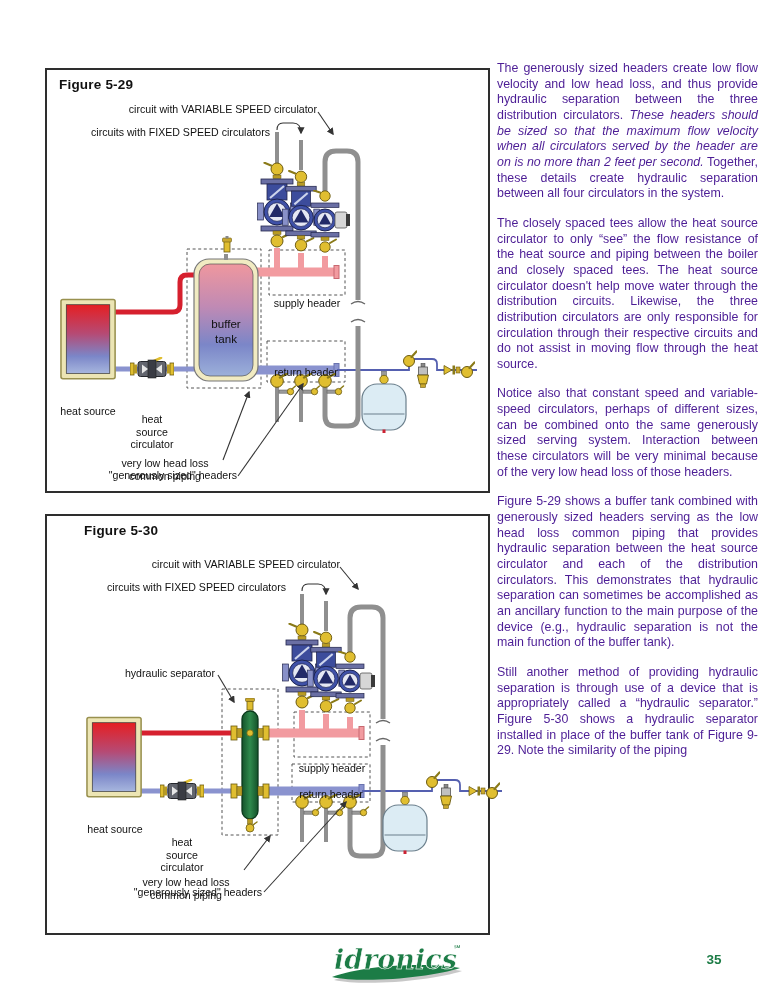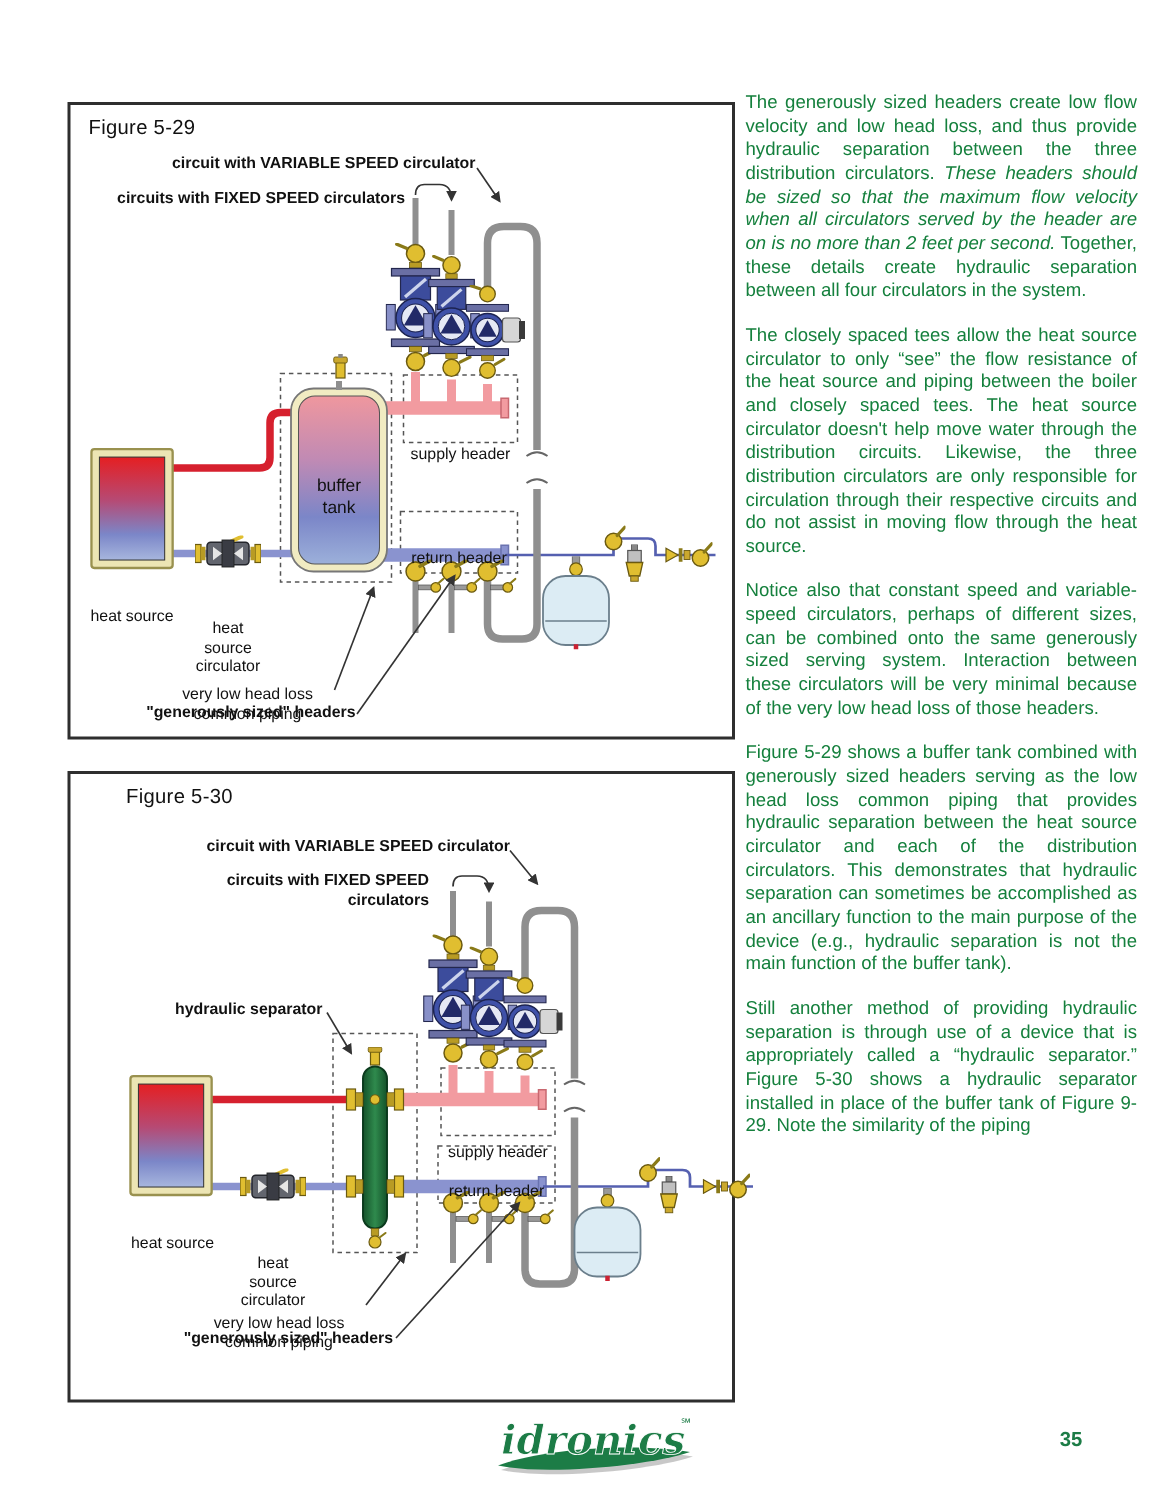--- a/index.html
+++ b/index.html
@@ -3,27 +3,27 @@
 <meta charset="utf-8">
 <style>
   html,body{margin:0;padding:0;background:#ffffff;}
   .page{position:relative;width:780px;height:1002px;background:#fff;
         font-family:"Liberation Sans",sans-serif;color:#1a1a1a;overflow:hidden;}
   .figbox{position:absolute;left:45px;width:445px;border:2px solid #2e2e2e;background:#fff;box-sizing:border-box;}
   #fig29{top:68px;height:425px;}
   #fig30{top:514px;height:421px;padding-left:25px;}
   .fig-inner{position:relative;width:441px;height:100%;}
   .fig-svg{position:absolute;left:0;top:0;}
-  .figtitle{position:absolute;left:12px;top:7px;font-size:13.5px;font-weight:normal;color:#111;letter-spacing:0.2px;}
+  .figtitle{position:absolute;left:12px;top:7px;font-size:13.5px;font-weight:bold;color:#111;letter-spacing:0.2px;}
   .lbl{position:absolute;font-size:10.6px;line-height:12.6px;color:#111;white-space:pre-line;}
-  .lbl.r{text-align:right;font-weight:bold;}
+  .lbl.r{text-align:right;}
   .lbl.c{text-align:center;margin-top:20px;}
   .tanklbl{font-size:11.6px;line-height:15px;}
   .article{position:absolute;left:497px;top:61px;width:261px;
-           font-size:12.4px;line-height:15.65px;text-align:justify;color:#15803d;}
+           font-size:12.4px;line-height:15.65px;text-align:justify;color:#4c1d95;}
   .article p{margin:0 0 14px 0;}
   .it{font-style:italic;}
   .pagenum{position:absolute;left:700px;top:952px;width:28px;text-align:center;
            font-size:13.5px;font-weight:bold;color:#1c7c46;}
   .logo{position:absolute;left:322px;top:938px;}
   
   .dash{fill:none;stroke:#555;stroke-width:1;stroke-dasharray:3 2.6;}
   .pRed{fill:none;stroke:#d6202e;stroke-width:5;stroke-linejoin:round;}
   .pBlue5{fill:none;stroke:#8a93cf;stroke-width:5;}
   .pPinkH{fill:none;stroke:#f29ba0;stroke-width:9;}

